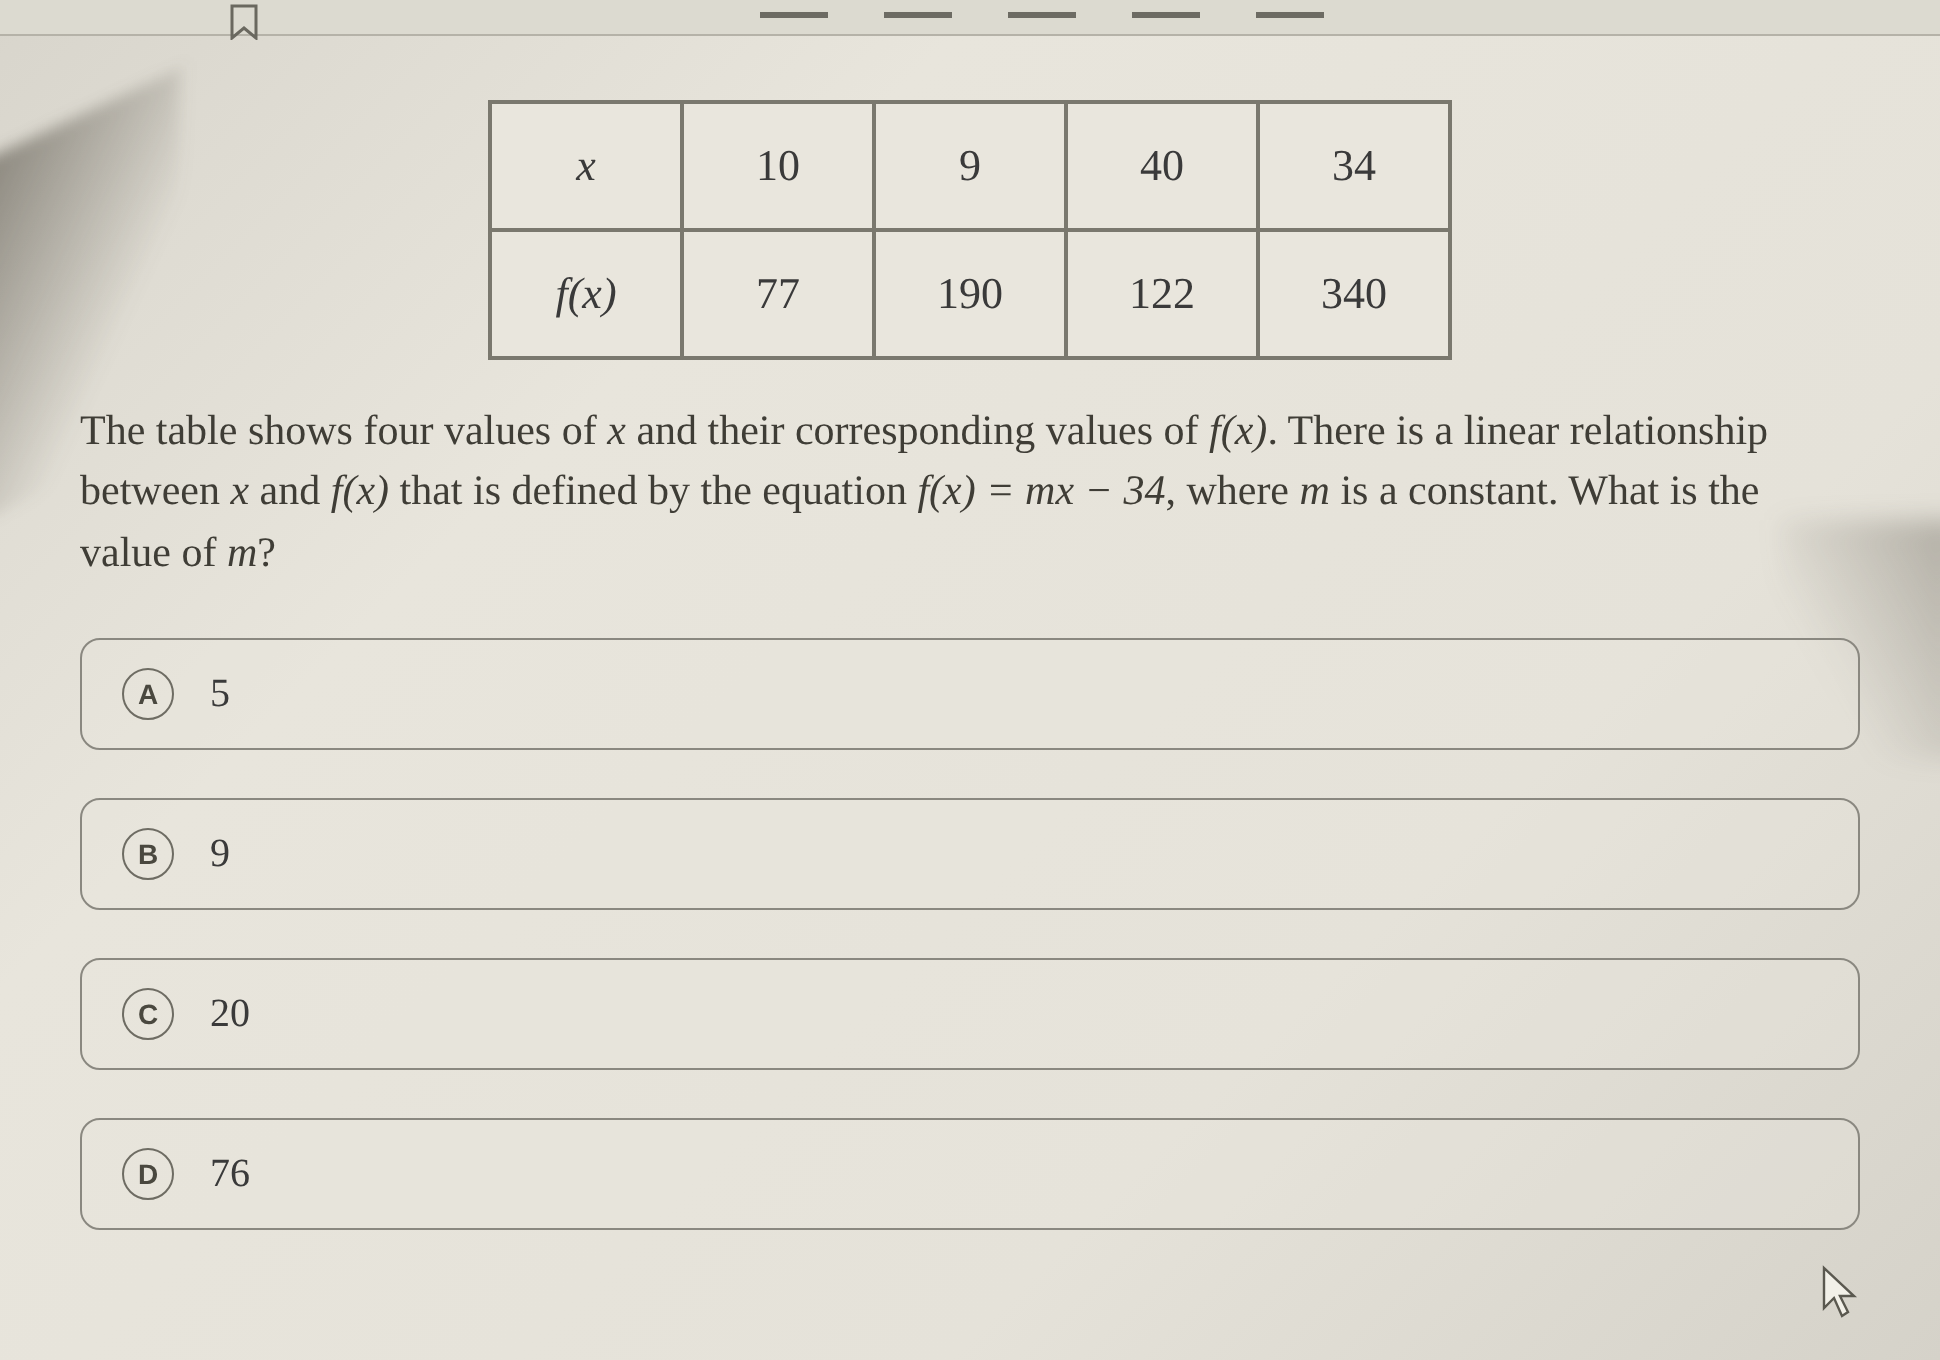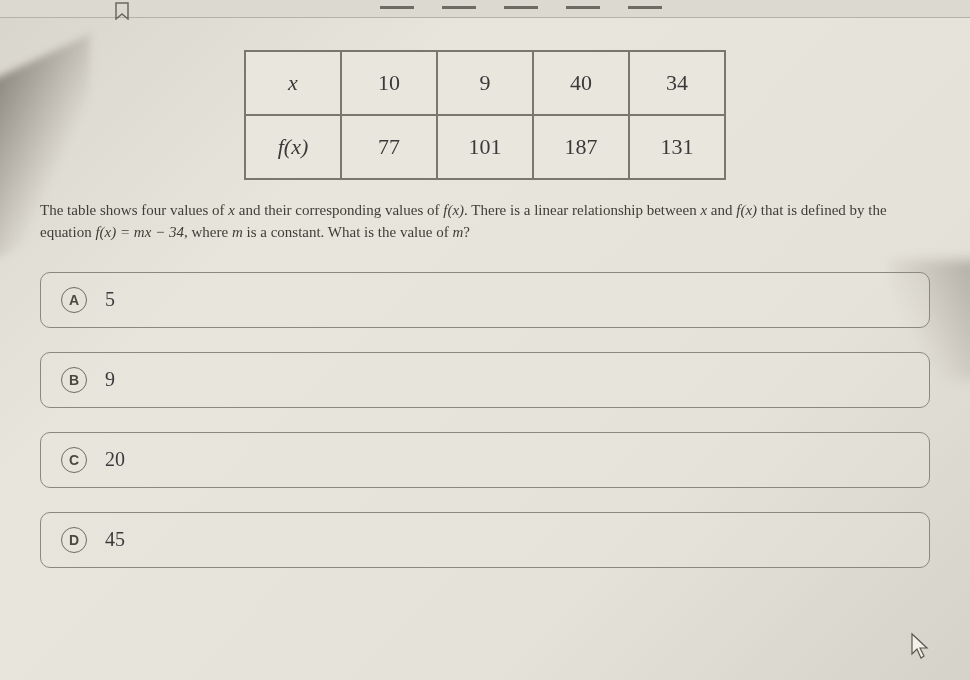--- a/index.html
+++ b/index.html
@@ -58,21 +58,21 @@
     font-size: 22px;
     color: #3a3a3a;
     font-weight: 500;
   }
   table.data th {
     font-style: italic;
     font-weight: 500;
     font-family: Georgia, serif;
   }
   .question {
-    font-size: 15px;
+    font-size: 21px;
     line-height: 1.45;
     color: #3f3d36;
     margin: 0 10px 28px 10px;
   }
   .question .mathvar { font-style: italic; }
   .answers {
     display: flex;
     flex-direction: column;
     gap: 24px;
     margin: 0 10px;
@@ -162,23 +162,23 @@
         <tr>
       <th>x</th>
       <td>10</td>
       <td>9</td>
       <td>40</td>
       <td>34</td>
     </tr>
     <tr>
       <th>f(x)</th>
       <td>77</td>
-      <td>101</td>
-      <td>187</td>
-      <td>131</td>
+      <td>190</td>
+      <td>122</td>
+      <td>340</td>
     </tr>
   </tbody>
     </table>
 
   <p class="question">
     <span>The table shows four values of </span><span class="mathvar">x</span><span> and their corresponding values of </span><span class="mathvar">f(x)</span><span>. There is a linear relationship between </span><span class="mathvar">x</span><span> and </span><span class="mathvar">f(x)</span><span> that is defined by the equation </span><span class="mathvar">f(x) = mx − 34</span><span>, where </span><span class="mathvar">m</span><span> is a constant. What is the value of </span><span class="mathvar">m</span><span>?</span>
   </p>
 
   <div class="answers">
     <div class="answer">
@@ -188,21 +188,21 @@
     <div class="answer">
       <span class="letter">B</span>
       <span class="value">9</span>
     </div>
     <div class="answer">
       <span class="letter">C</span>
       <span class="value">20</span>
     </div>
     <div class="answer">
       <span class="letter">D</span>
-      <span class="value">45</span>
+      <span class="value">76</span>
     </div>
   </div>
 </div>
 
 <div class="cursor">
   <svg viewBox="0 0 20 28">
     <path d="M2 2 L2 22 L7 17 L11 26 L14 24 L10 16 L17 16 Z" fill="#f2f0e8" stroke="#5a584f" stroke-width="1.2"></path>
   </svg>
 </div>
 

